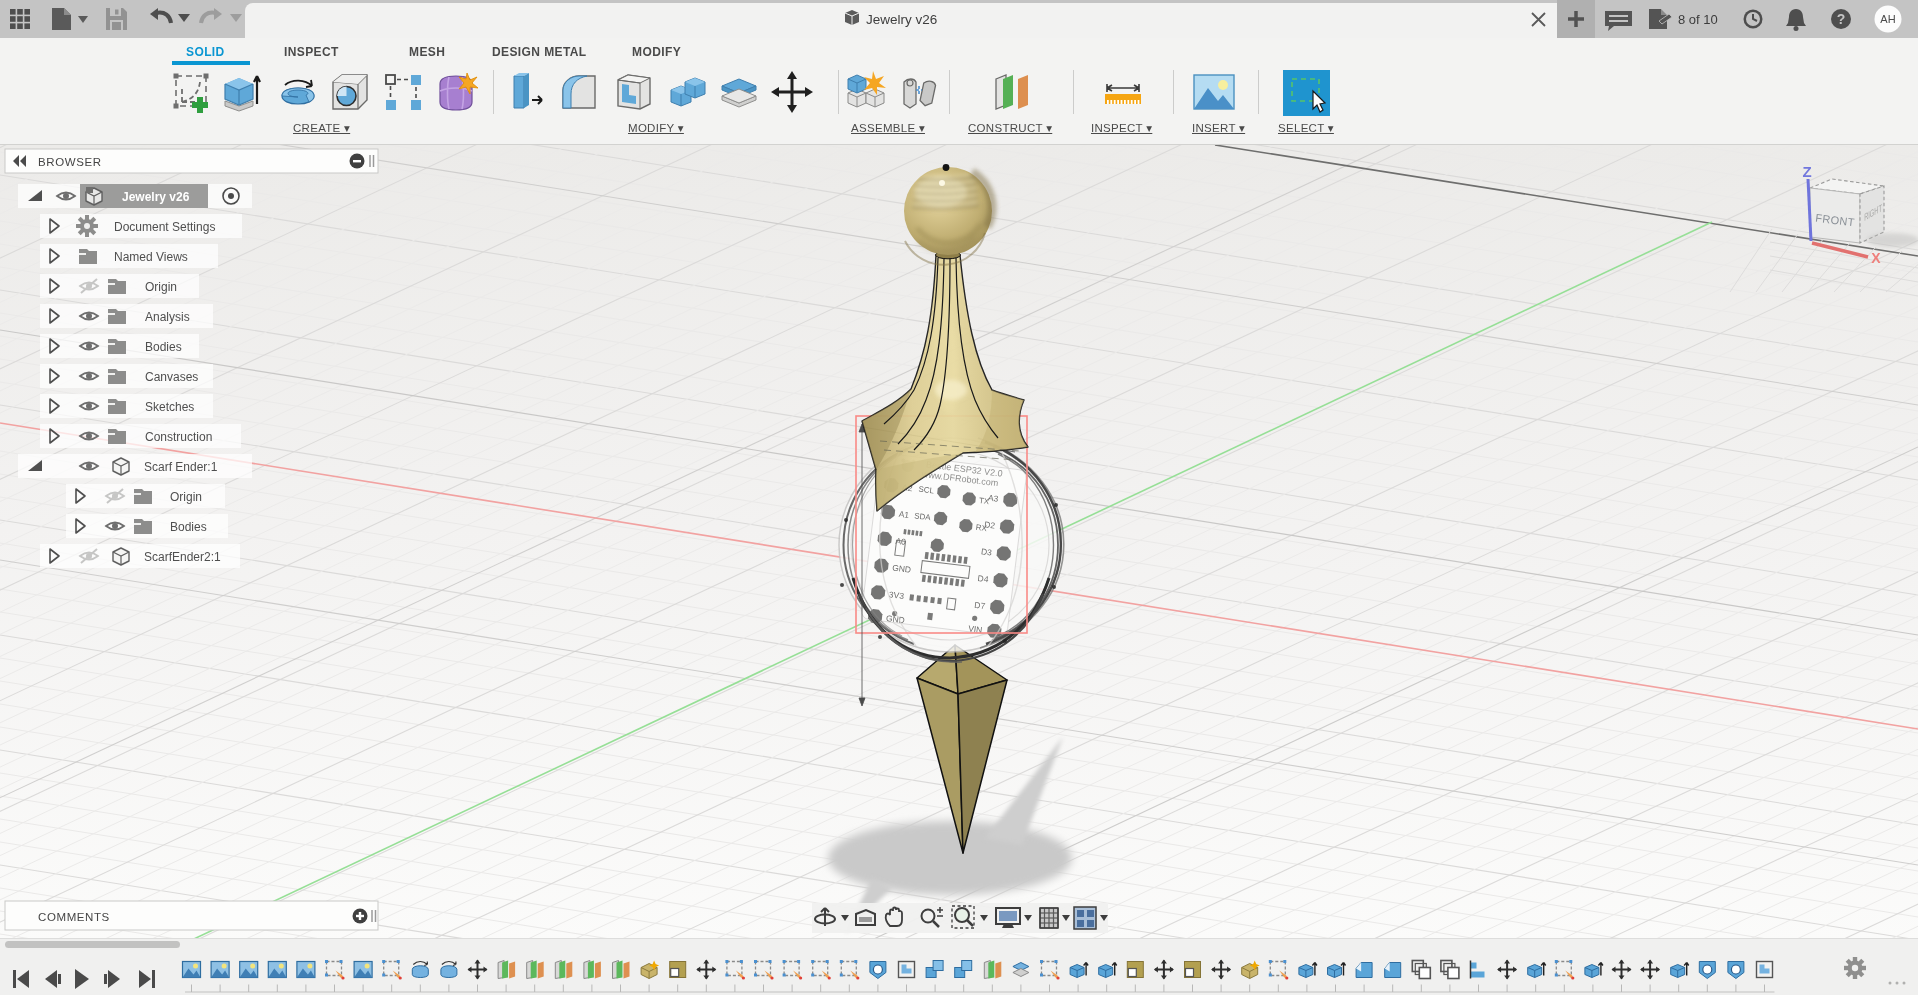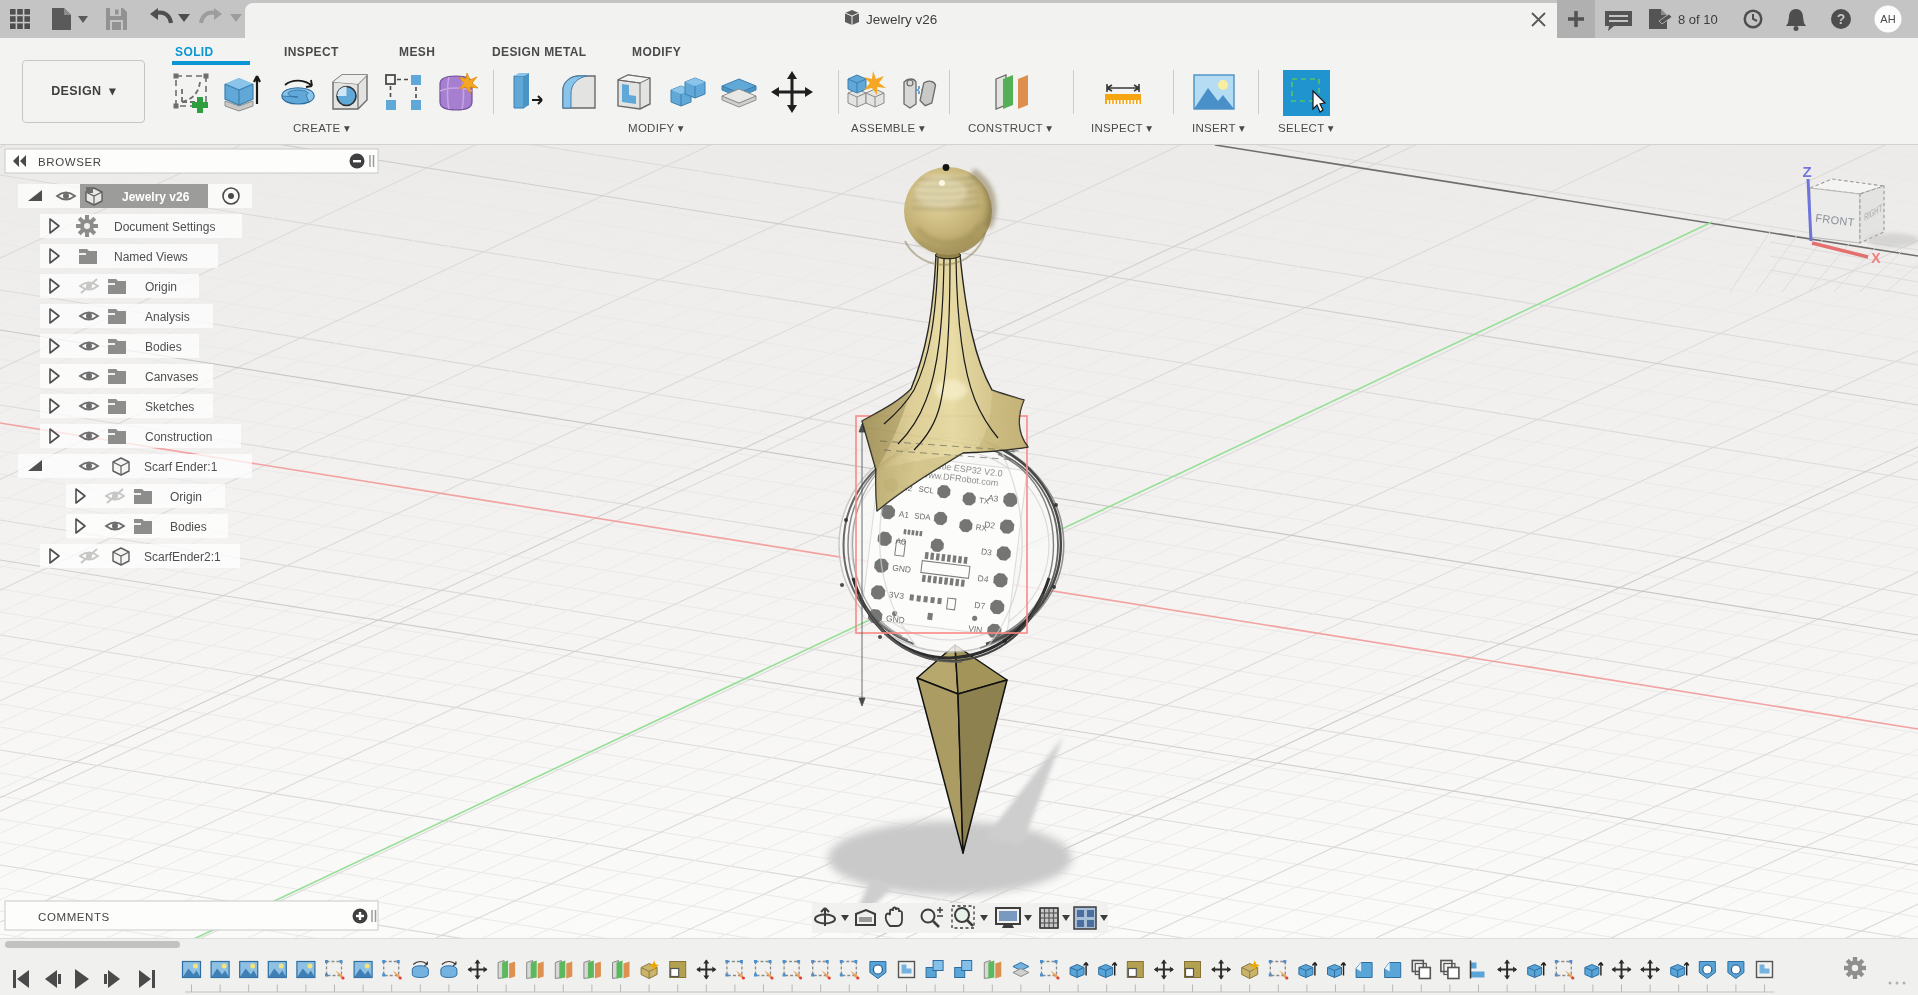--- a/index.html
+++ b/index.html
@@ -6,21 +6,21 @@
   #page{position:relative;width:1918px;height:995px;overflow:hidden;
         font-family:"Liberation Sans",sans-serif;background:#be185d;}
   .abs{position:absolute;}
   #topbar{left:0;top:0;width:1918px;height:38px;background:#c4c4c4;}
   #doctab{left:245px;top:3px;width:1320px;height:35px;background:#f2f2f1;
           border-radius:8px 8px 0 0;}
   #plusbtn{left:1557px;top:0;width:38px;height:38px;background:#b0b0b0;}
   #ribbon{left:0;top:38px;width:1918px;height:107px;background:#f3f3f2;
           border-bottom:1px solid #d2d2d0;box-sizing:border-box;}
   .rtab{position:absolute;top:7px;font-size:12px;font-weight:bold;color:#4a4a4a;letter-spacing:.4px;}
-  .rlabel{position:absolute;top:83px;font-size:11.5px;color:#4a4a4a;letter-spacing:.3px;}
+  .rlabel{position:absolute;top:83px;font-size:11.5px;color:#4a4a4a;letter-spacing:.3px;text-decoration:underline;}
   .rsep{position:absolute;top:32px;height:44px;width:1px;background:#cccccb;}
   #designbtn{left:22px;top:22px;width:123px;height:63px;border:1px solid #c6c6c5;
              border-radius:4px;box-sizing:border-box;font-size:12.5px;font-weight:bold;
              color:#3f3f3f;text-align:center;line-height:61px;letter-spacing:.4px;}
   #canvas{left:0;top:145px;}
   #timeline{left:0;top:938px;width:1918px;height:57px;background:#f0f0ef;border-top:1px solid #dddddc;box-sizing:border-box;}
 </style>
 </head>
 <body>
 <div id="page">
@@ -70,27 +70,26 @@
       <path d="M1753,14 L1753,19 L1757,21" stroke="#4e4e4e" stroke-width="2" fill="none"></path>
       <path d="M1796,9 C1791,9 1789,13 1789,17 L1788,23 L1786,26 L1806,26 L1804,23 L1803,17 C1803,13 1801,9 1796,9 Z" fill="#4e4e4e"></path>
       <circle cx="1796" cy="28.5" r="2.5" fill="#4e4e4e"></circle>
       <circle cx="1841" cy="19" r="10" fill="#4e4e4e"></circle>
       <text x="1841" y="24" font-size="14" font-weight="bold" fill="#c4c4c4" text-anchor="middle" font-family="Liberation Sans,sans-serif">?</text>
       <circle cx="1888" cy="19" r="13.5" fill="#fcfcfc"></circle>
       <text x="1888" y="23" font-size="11" fill="#4a4a4a" text-anchor="middle" font-family="Liberation Sans,sans-serif">AH</text>
     </svg>
 
   <div id="ribbon" class="abs">
-    <span class="rtab" style="left:175px;color:#0a96d2;">SOLID</span>
+    <span class="rtab" style="left:186px;color:#0a96d2;">SOLID</span>
     <span class="rtab" style="left:284px;">INSPECT</span>
-    <span class="rtab" style="left:399px;text-align:right;">MESH</span>
+    <span class="rtab" style="left:409px;text-align:right;">MESH</span>
     <span class="rtab" style="left:492px;">DESIGN METAL</span>
     <span class="rtab" style="left:632px;">MODIFY</span>
     <div class="abs" style="left:172px;top:23px;width:78px;height:4px;background:#0a96d2;"></div>
-    <div id="designbtn" class="abs">DESIGN&nbsp;&nbsp;▾</div>
     <span class="rlabel" style="left:293px;">CREATE ▾</span>
     <span class="rlabel" style="left:628px;">MODIFY ▾</span>
     <span class="rlabel" style="left:851px;">ASSEMBLE ▾</span>
     <span class="rlabel" style="left:968px;">CONSTRUCT ▾</span>
     <span class="rlabel" style="left:1091px;">INSPECT ▾</span>
     <span class="rlabel" style="left:1192px;">INSERT ▾</span>
     <span class="rlabel" style="left:1278px;">SELECT ▾</span>
     <div class="rsep" style="left:493px;"></div>
     <div class="rsep" style="left:838px;"></div>
     <div class="rsep" style="left:949px;"></div>

